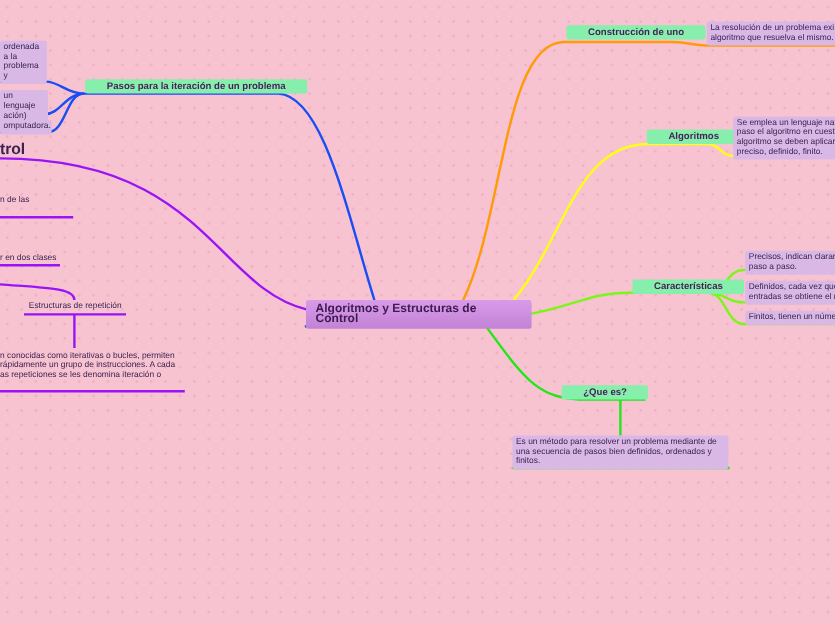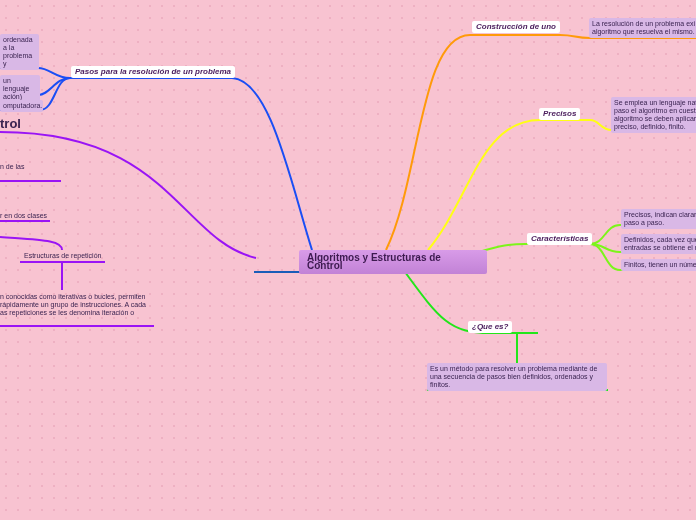--- a/index.html
+++ b/index.html
@@ -3,21 +3,21 @@
 <meta charset="utf-8">
 <style>
   html,body{margin:0;padding:0;}
   body{width:696px;height:520px;overflow:hidden;position:relative;
     background-color:#f8c3d1;
     background-image:radial-gradient(circle,#eeb0c2 1px,transparent 1.2px);
     background-size:12px 12px;
     font-family:"Liberation Sans",sans-serif;}
   svg.lines{position:absolute;left:0;top:0;}
   .node{position:absolute;font-size:7px;color:#3a2350;line-height:8px;}
-  .topic{background:#ffffff;font-weight:bold;font-size:8px;color:#4a1c5c;padding:2px 4px;border-radius:2px;font-style:italic;}
+  .topic{background:#86efac;font-weight:bold;font-size:8px;color:#4a1c5c;padding:2px 18px;border-radius:2px;}
   .note{background:#d9b8e6;padding:2px 3px;border-radius:2px;white-space:pre-line;}
   .plain{white-space:pre-line;}
   .center{background:linear-gradient(#d89be8,#c282d6);font-weight:bold;font-size:10px;color:#3d1a50;padding:4px 8px;border-radius:2px;}
 </style>
 </head>
 <body>
 
 <svg class="lines" width="696" height="520">
 
   <path d="M312 250 C290 180,270 80,232 78 L70 78" stroke="#1a4ef5" stroke-width="2" fill="none"></path>
@@ -40,42 +40,42 @@
   <path d="M256 258 C180 240,170 132,0 132" stroke="#9a14f5" stroke-width="2" fill="none"></path>
   <line x1="0" y1="181" x2="61" y2="181" stroke="#9a14f5" stroke-width="2"></line>
   <line x1="0" y1="221" x2="50" y2="221" stroke="#9a14f5" stroke-width="2"></line>
   <path d="M0 237 C40 240,62 240,62 250" stroke="#9a14f5" stroke-width="2" fill="none"></path>
   <line x1="20" y1="262" x2="105" y2="262" stroke="#9a14f5" stroke-width="2"></line>
   <line x1="62" y1="262" x2="62" y2="290" stroke="#9a14f5" stroke-width="2"></line>
   <line x1="0" y1="326" x2="154" y2="326" stroke="#9a14f5" stroke-width="2"></line>
   <line x1="254" y1="272" x2="442" y2="272" stroke="#1a5cb8" stroke-width="2"></line>
 </svg>
 
-<div class="node center" style="left:255px;top:250px;width:172px;margin-left:44px;">Algoritmos y Estructuras de Control</div>
+<div class="node center" style="left:255px;top:250px;width:172px;">Algoritmos y Estructuras de Control</div>
 
-<div class="node topic" style="left:71px;top:66px;">Pasos para la resolución de un problema</div>
+<div class="node topic" style="left:71px;top:66px;">Pasos para la iteración de un problema</div>
 <div class="node note" style="left:0;top:34px;width:33px;height:32px;">ordenada
 a la
 problema y</div>
 <div class="node note" style="left:0;top:75px;width:34px;">un lenguaje
 ación)</div>
 <div class="node note" style="left:0;top:100px;width:37px;">omputadora.</div>
 
 <div class="node plain" style="left:0;top:120px;font-weight:bold;font-size:13px;">trol</div>
 <div class="node plain" style="left:0;top:163px;">n de las</div>
 <div class="node plain" style="left:0;top:212px;">r en dos clases</div>
 <div class="node plain" style="left:24px;top:252px;">Estructuras de repetición</div>
 <div class="node plain" style="left:0;top:293px;width:155px;">n conocidas como iterativas o bucles, permiten
 rápidamente un grupo de instrucciones. A cada
 as repeticiones se les denomina iteración o</div>
 
 <div class="node topic" style="left:472px;top:21px;">Construcción de uno</div>
 <div class="node note" style="left:589px;top:18px;width:110px;">La resolución de un problema exi
 algoritmo que resuelva el mismo.</div>
-<div class="node topic" style="left:539px;top:108px;">Precisos</div>
+<div class="node topic" style="left:539px;top:108px;">Algoritmos</div>
 <div class="node note" style="left:611px;top:97px;width:90px;">Se emplea un lenguaje nat
 paso el algoritmo en cuesti
 algoritmo se deben aplicar
 preciso, definido, finito.</div>
 <div class="node topic" style="left:527px;top:233px;">Características</div>
 <div class="node note" style="left:621px;top:209px;width:80px;">Precisos, indican clarar
 paso a paso.</div>
 <div class="node note" style="left:621px;top:234px;width:80px;">Definidos, cada vez que
 entradas se obtiene el m</div>
 <div class="node note" style="left:621px;top:259px;width:80px;">Finitos, tienen un núme</div>

